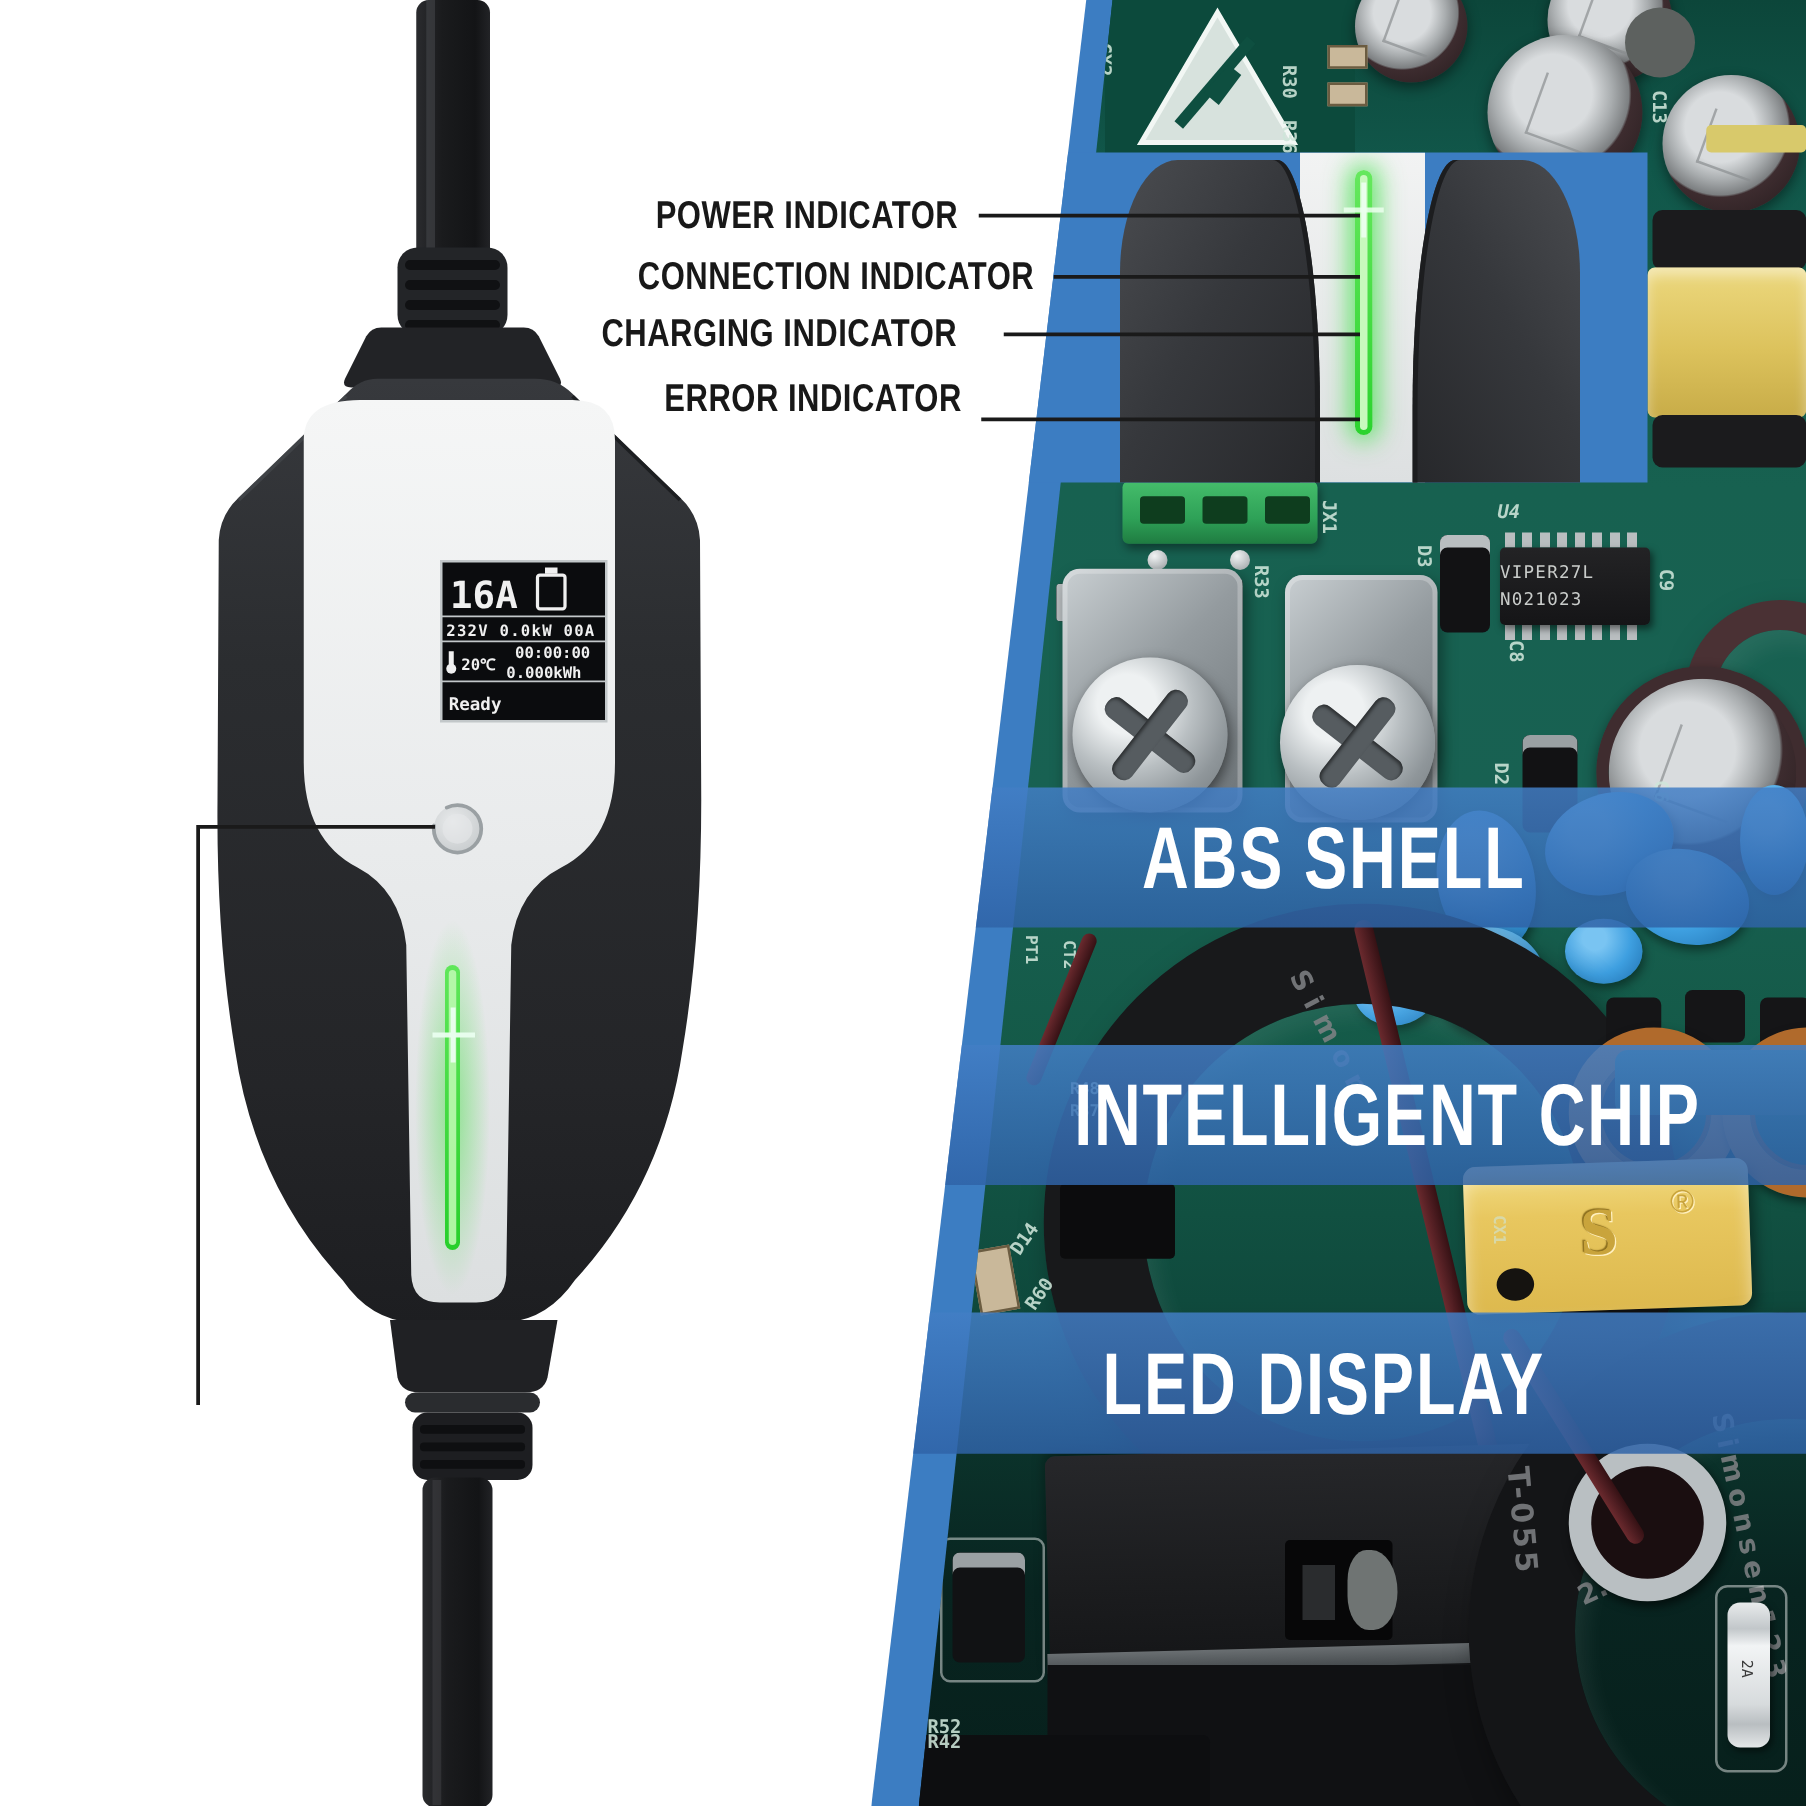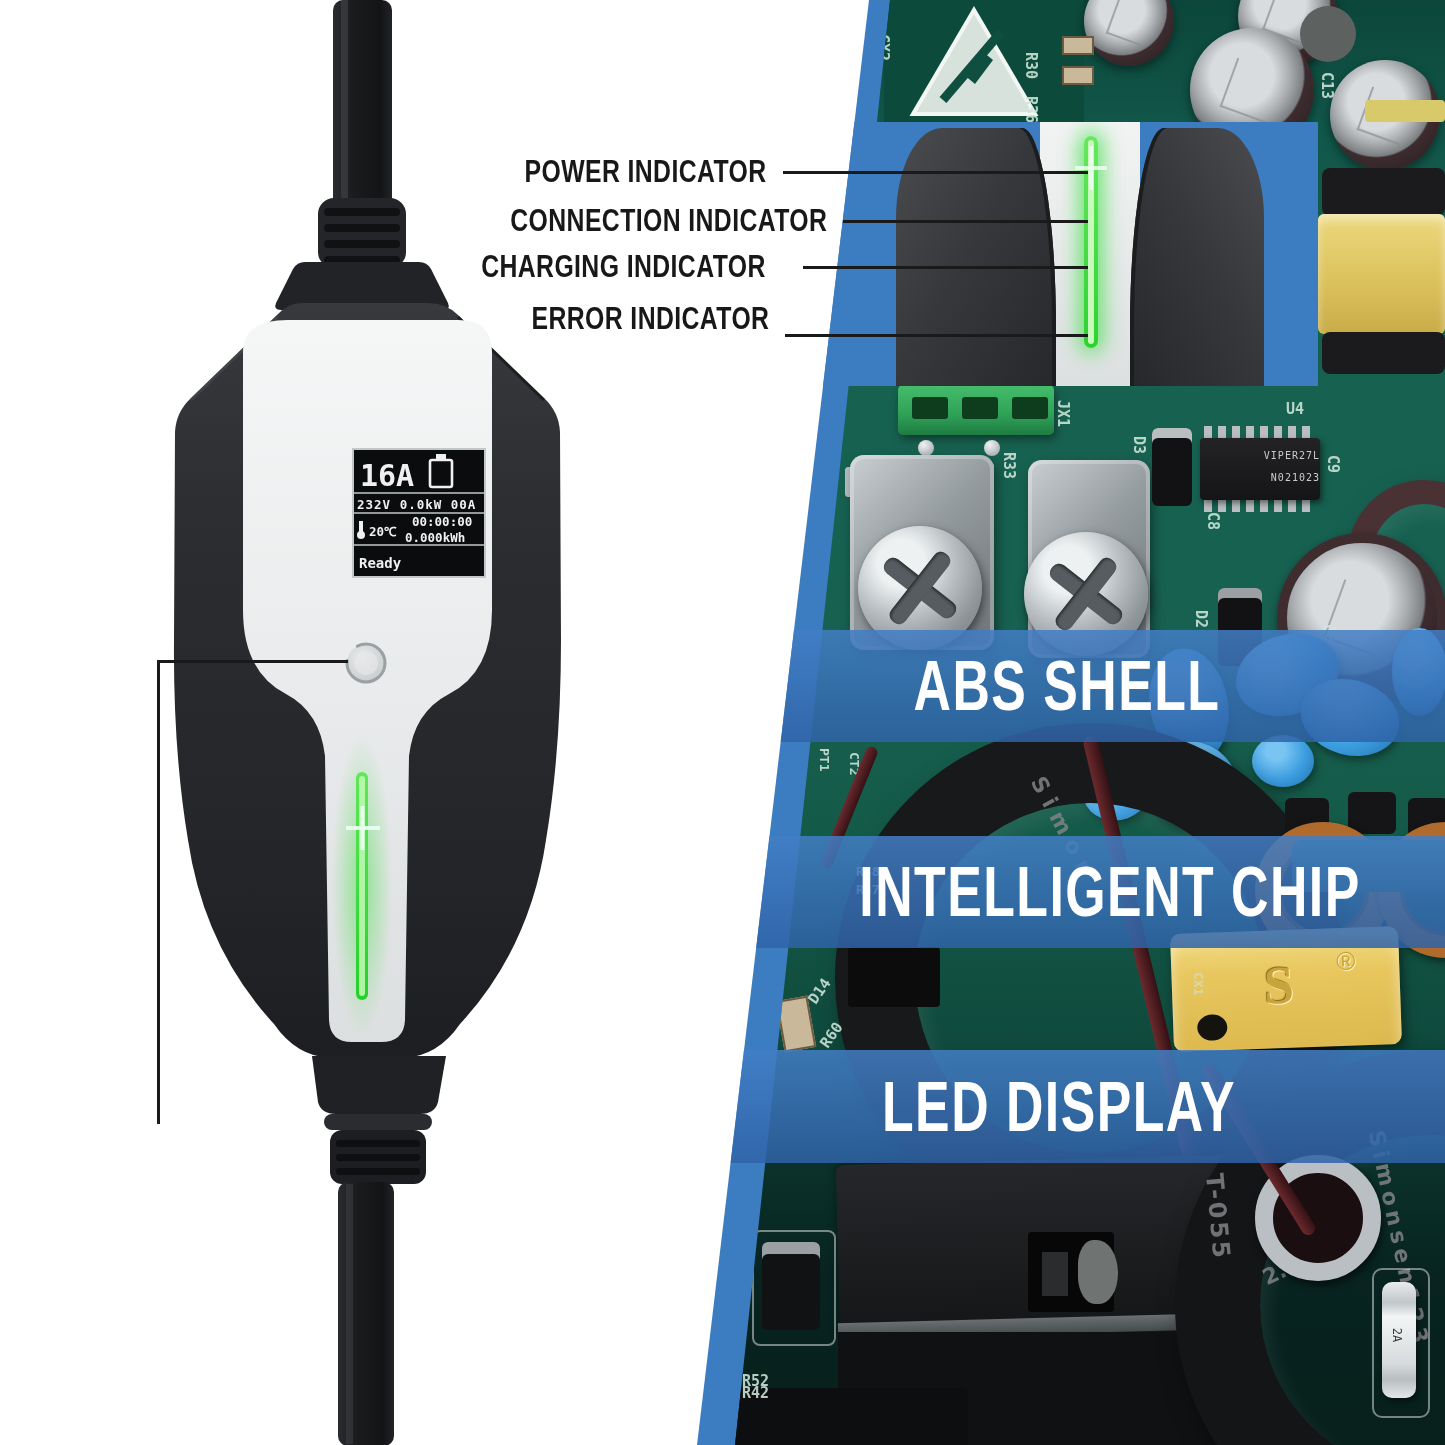--- a/index.html
+++ b/index.html
@@ -45,22 +45,22 @@
        box-shadow:2px 4px 10px rgba(0,0,0,.5);}
   .ph-bar{position:absolute;left:50%;top:50%;border-radius:8px;background:#565c60;
        box-shadow:inset 0 2px 3px rgba(0,0,0,.5);}
   .toroid{position:absolute;border-radius:50%;background:transparent;
        box-shadow:inset 8px 10px 18px rgba(255,255,255,.07), 10px 14px 26px rgba(0,0,0,.5);}
   .coil{position:absolute;border-radius:50%;background:transparent;}
   .banner{position:absolute;left:0;right:0;
        background:linear-gradient(180deg,rgba(66,126,197,.85),rgba(47,99,167,.85));}
   .banner-text{position:absolute;top:50%;color:#ffffff;font-weight:bold;font-size:70px;
        letter-spacing:2px;white-space:nowrap;transform:translate(-50%,-50%) scaleX(.74);}
-  .chiptxt{position:absolute;width:100%;text-align:right;color:#c9ccca;
-       font-family:"DejaVu Sans Mono",monospace;font-size:10px;letter-spacing:1px;}
+  .chiptxt{position:absolute;width:100%;text-align:left;color:#c9ccca;
+       font-family:"DejaVu Sans Mono",monospace;font-size:14px;letter-spacing:1px;}
   .wire{position:absolute;border-radius:8px;
        background:linear-gradient(90deg,#6b2a2e 0%,#4a1b1f 60%,#351114 100%);}
 </style>
 </head>
 <body>
 
 <div class="canvas">
 
   <div class="wrap">
 
@@ -99,21 +99,21 @@
 
       <div class="abs" style="left:845px;top:467px;width:62px;height:30px;background:#141414;border-radius:3px;box-shadow:inset 6px 0 0 #b9bec0, inset -6px 0 0 #b9bec0;text-align:center;">
         <span style="color:#e8e8e8;font-family:'DejaVu Sans Mono',monospace;font-size:16px;line-height:30px;">1003</span>
       </div>
       <div class="abs" style="left:928px;top:463px;width:66px;height:32px;background:#141414;border-radius:3px;box-shadow:inset 7px 0 0 #b9bec0, inset -7px 0 0 #b9bec0;text-align:center;">
         <span style="color:#e8e8e8;font-family:'DejaVu Sans Mono',monospace;font-size:17px;line-height:32px;">1003</span>
       </div>
       <span class="silk rot90" style="left:1018px;top:452px;">R33</span>
       <span class="silk" style="left:866px;top:502px;font-size:18px;">N1 N</span>
       <span class="silk" style="left:1050px;top:496px;font-size:18px;">L IN</span>
-      <span class="silk" style="left:1286px;top:400px;">U4</span>
+      <span class="silk" style="left:1198px;top:400px;font-style:italic;">U4</span>
       <span class="silk rot90" style="left:1148px;top:436px;">D3</span>
 
       <div class="cage" style="left:850px;top:455px;width:144px;height:195px;"></div>
       <div class="cage" style="left:1028px;top:460px;width:122px;height:198px;"></div>
       <div class="screw" style="left:858px;top:526px;width:124px;height:124px;">
         <div class="ph-bar" style="width:86px;height:18px;transform:translate(-50%,-50%) rotate(38deg);"></div>
         <div class="ph-bar" style="width:86px;height:18px;transform:translate(-50%,-50%) rotate(-52deg);"></div>
       </div>
       <div class="screw" style="left:1024px;top:532px;width:124px;height:124px;">
         <div class="ph-bar" style="width:86px;height:18px;transform:translate(-50%,-50%) rotate(38deg);"></div>

